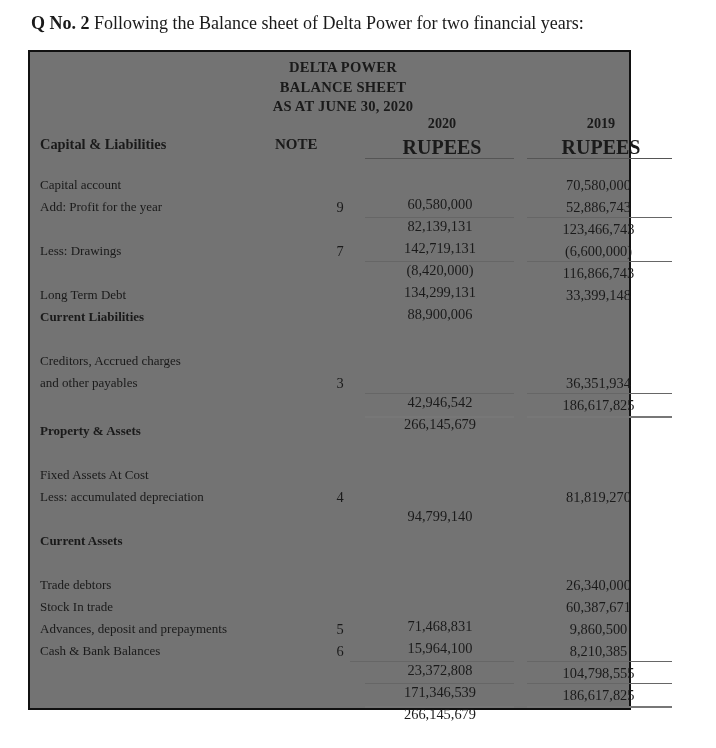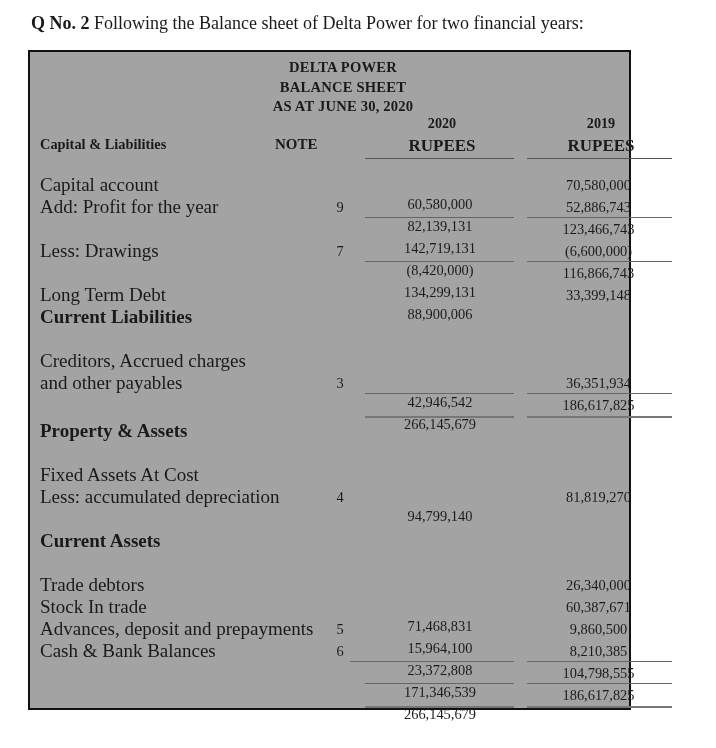--- a/index.html
+++ b/index.html
@@ -31,21 +31,21 @@
 
   
   .sheet {
     position: absolute;
     left: 28px;
     top: 50px;
     width: 603px;
     height: 660px;
     border: 2.2px solid #111;
     box-sizing: border-box;
-    background: #a3a3a3;
+    background: #737373;
   }
 
   
   .title-block {
     position: absolute;
     left: 0;
     top: 6px;
     width: 626px;
     text-align: center;
     font-weight: bold;
@@ -60,21 +60,21 @@
     font-weight: bold;
     font-size: 14.2px;
     text-align: center;
   }
   .col-year.y2020 { left: 337px; top: 63px; width: 150px; }
   .col-year.y2019 { left: 497px; top: 63px; width: 148px; }
 
   .col-rupees {
     position: absolute;
     font-weight: bold;
-    font-size: 17px;
+    font-size: 20px;
     text-align: center;
   }
   .col-rupees.r2020 { left: 337px; top: 84px; width: 150px; }
   .col-rupees.r2019 { left: 497px; top: 84px; width: 148px; }
 
   .hdr-note {
     position: absolute;
     left: 245px;
     top: 84px;
     width: 130px;
@@ -103,21 +103,21 @@
   .row {
     position: absolute;
     left: 0;
     width: 640px;
     height: 22px;
   }
   .label {
     position: absolute;
     left: 10px;
     top: 0;
-    font-size: 19px;
+    font-size: 13px;
     line-height: 22px;
     white-space: nowrap;
   }
   .label.bold { font-weight: bold; text-align: right; }
 
   .note {
     position: absolute;
     left: 245px;
     top: 0;
     width: 130px;

